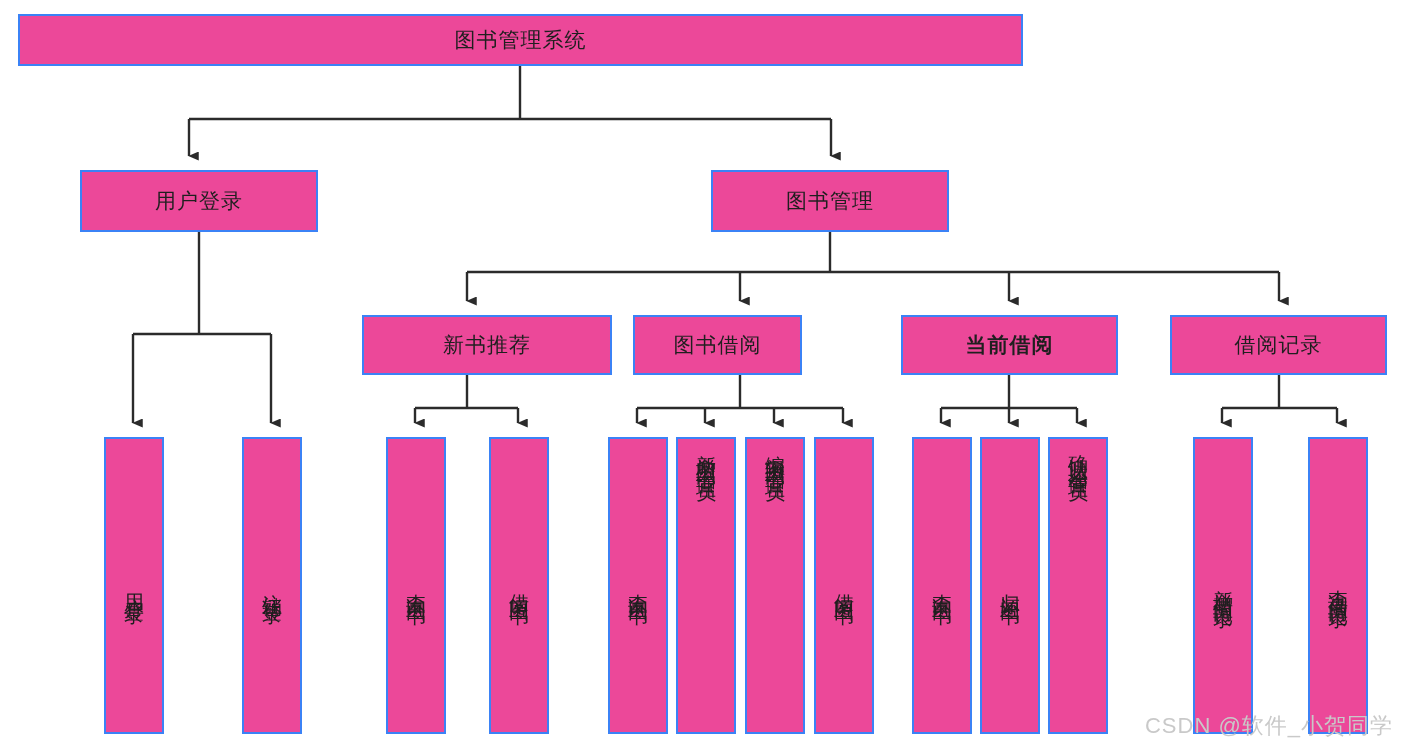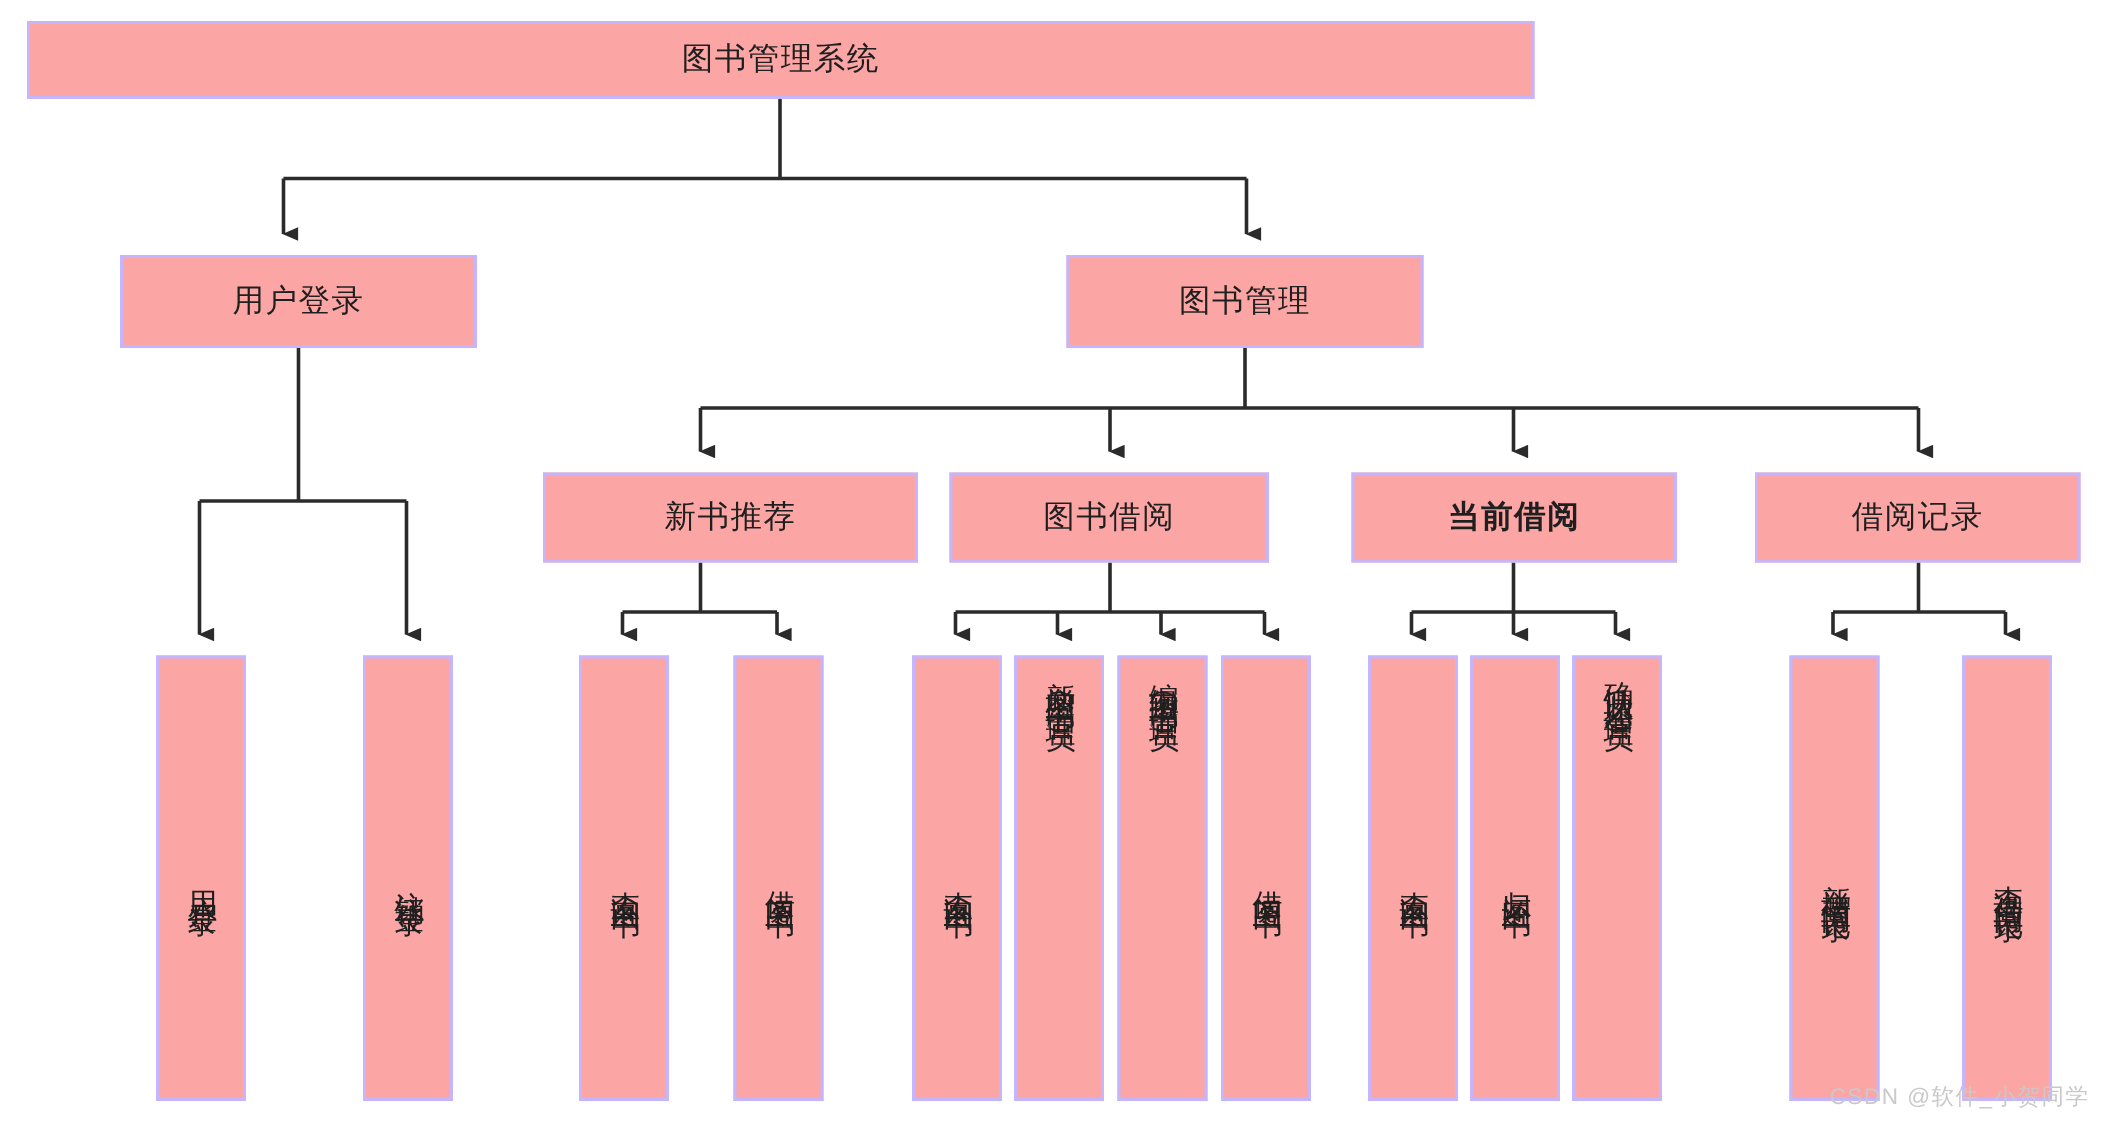--- a/index.html
+++ b/index.html
@@ -15,22 +15,22 @@
   #wires{
     position:absolute;
     left:0; top:0;
     width:1405px;
     height:747px;
     pointer-events:none;
   }
   .node{
     position:absolute;
     box-sizing:border-box;
-    background:#fca5a5;
-    border:2px solid #c4b5fd;
+    background:#ec4899;
+    border:2px solid #3b82f6;
     display:flex;
     align-items:center;
     justify-content:center;
     z-index:2;
   }
   .node.root{
     border-width:2px;
   }
   .node .label{
     color:#1f1f1f;
@@ -56,21 +56,21 @@
   }
   .node.vert.center .label{
     margin-top:auto;
     margin-bottom:auto;
   }
   .watermark{
     position:absolute;
     right:12px;
     bottom:6px;
     color:#c9c9c9;
-    font-size:15px;
+    font-size:22px;
     letter-spacing:1px;
     z-index:3;
     white-space:nowrap;
     font-family:"Liberation Sans","DejaVu Sans",sans-serif;
   }
 </style>
 </head>
 <body>
 
 <div id="stage">
@@ -132,21 +132,21 @@
   <div class="node" style="left:80px; top:170px; width:238px; height:62px;">
     <span class="label">用户登录</span>
   </div>
   <div class="node" style="left:711px; top:170px; width:238px; height:62px;text-align:right;">
     <span class="label">图书管理</span>
   </div>
 
   <div class="node" style="left:362px; top:315px; width:250px; height:60px;">
     <span class="label">新书推荐</span>
   </div>
-  <div class="node" style="left:633px; top:315px; width:213px; height:60px;">
+  <div class="node" style="left:633px; top:315px; width:169px; height:60px;">
     <span class="label">图书借阅</span>
   </div>
   <div class="node" style="left:901px; top:315px; width:217px; height:60px;font-weight:bold;">
     <span class="label">当前借阅</span>
   </div>
   <div class="node" style="left:1170px; top:315px; width:217px; height:60px;align-items:center;">
     <span class="label">借阅记录</span>
   </div>
 
   <div class="node vert center" style="left:104px; top:437px; width:60px; height:297px;">

